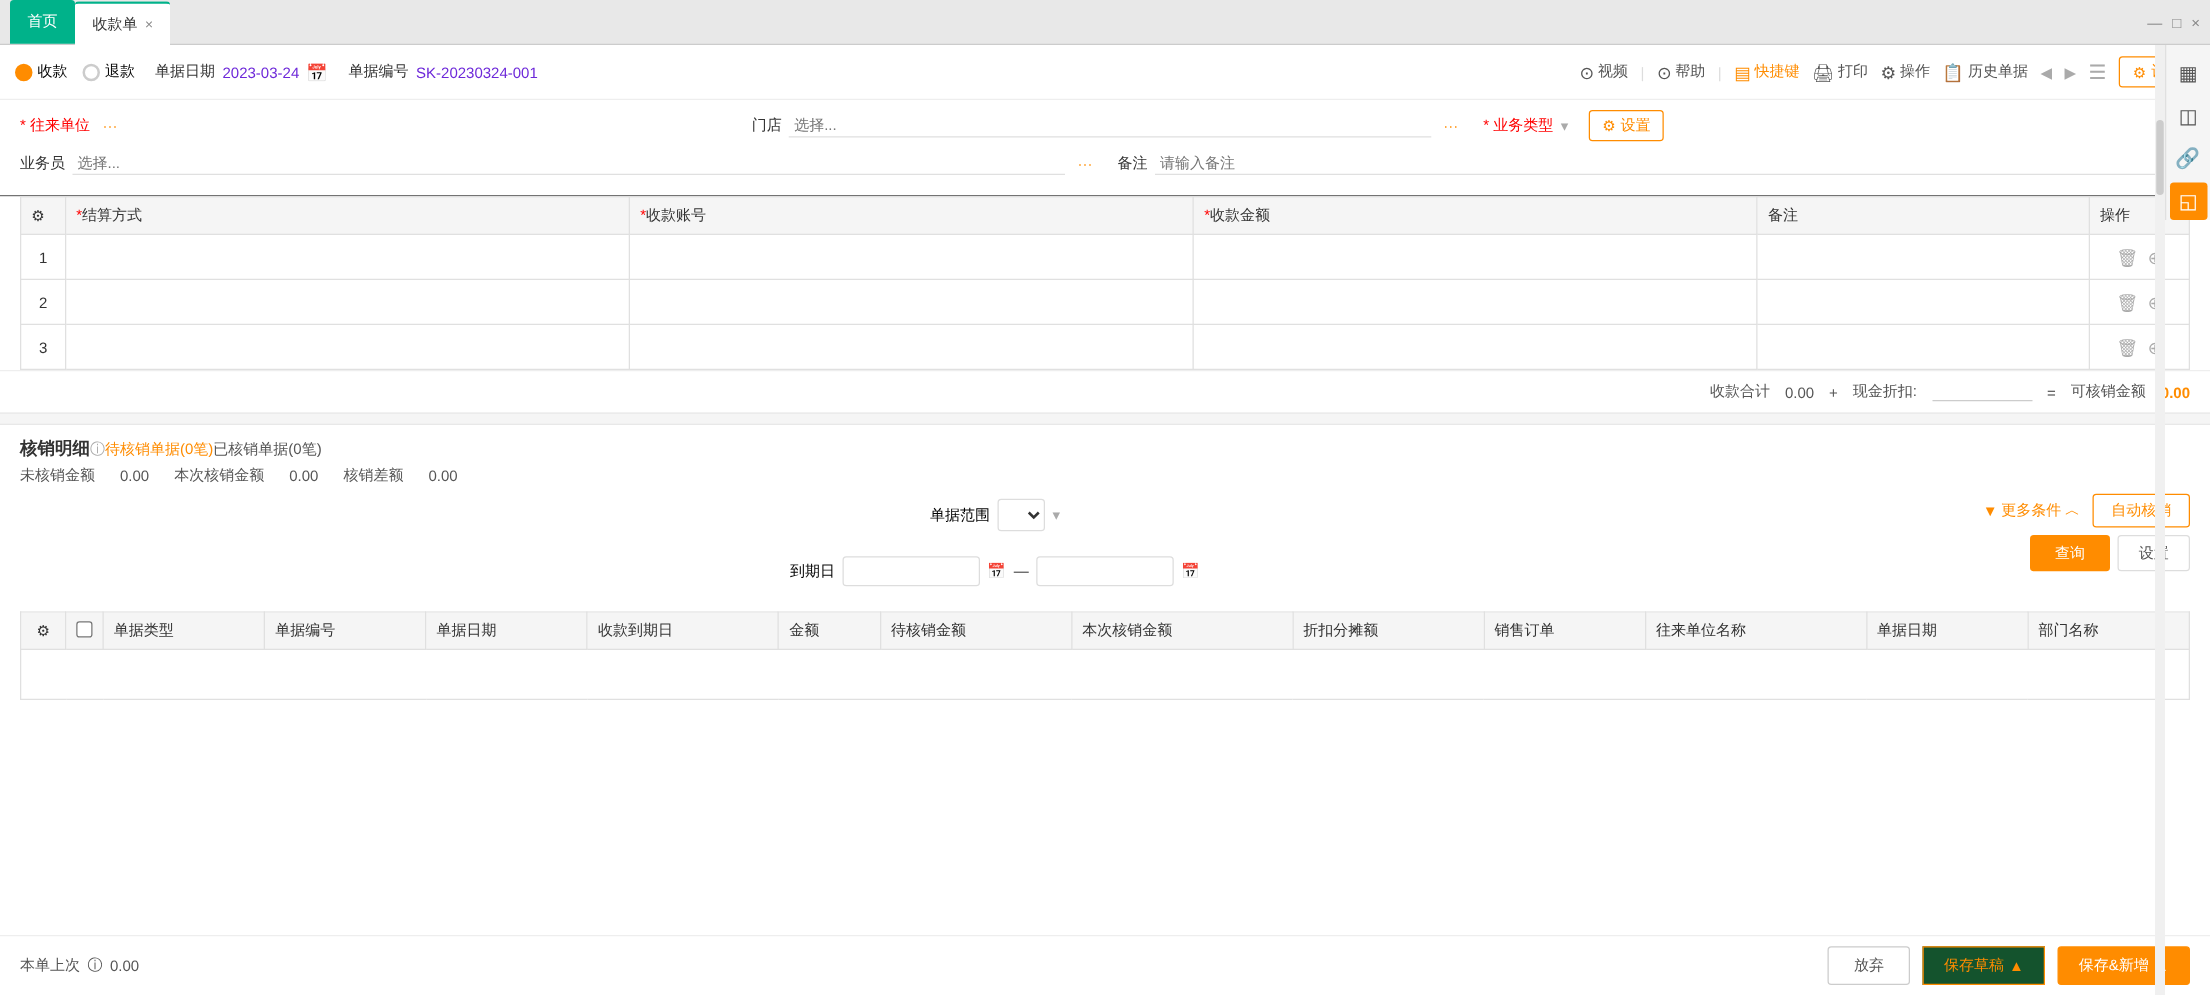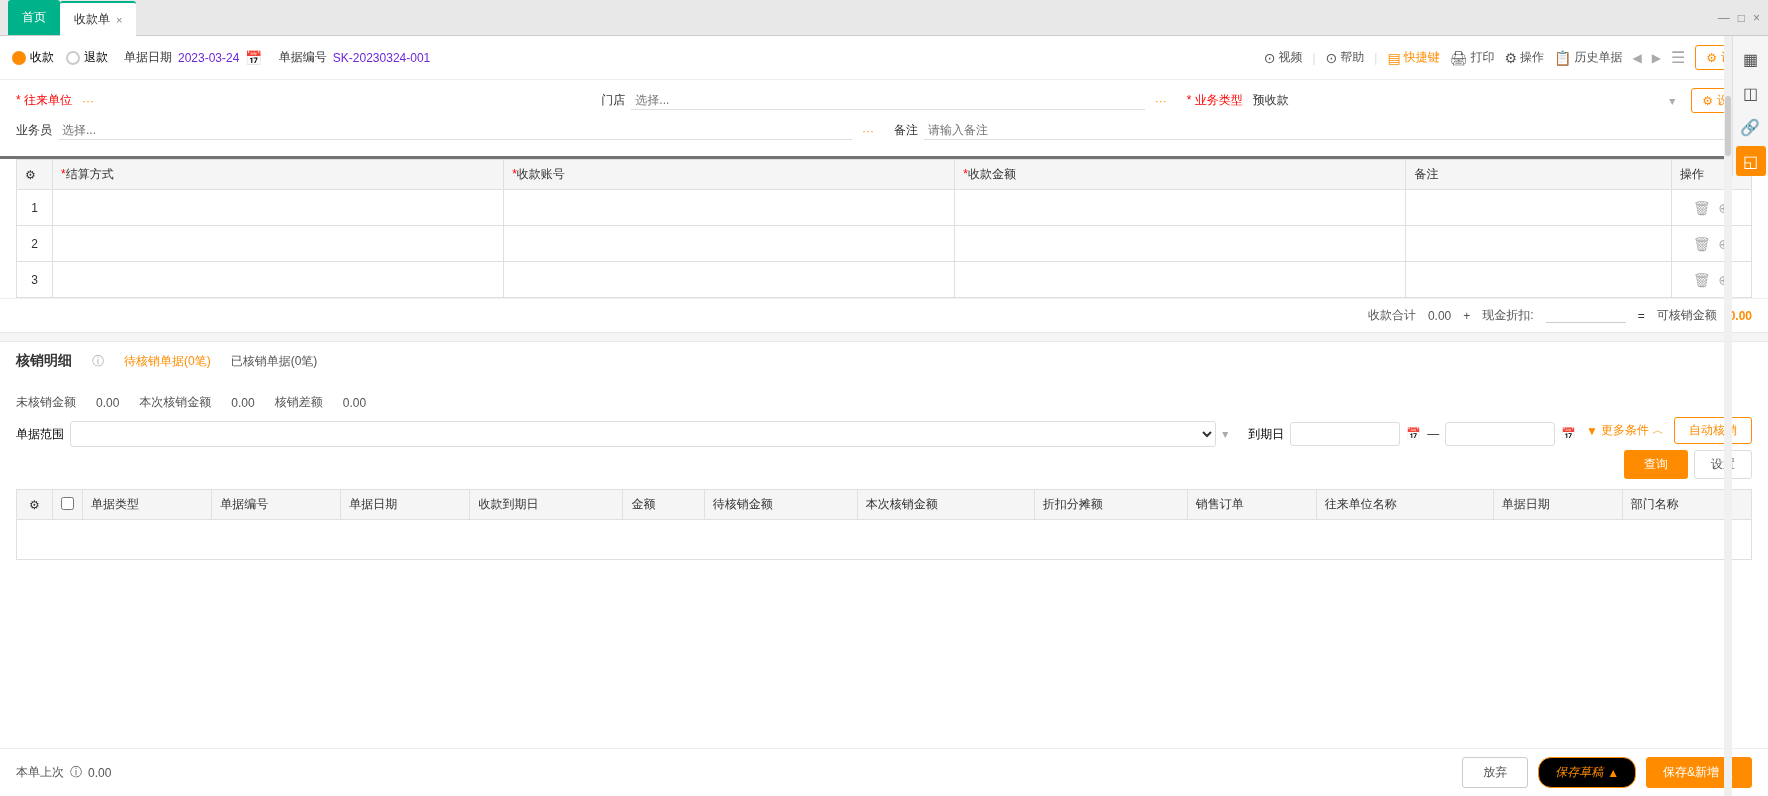--- a/index.html
+++ b/index.html
@@ -42,21 +42,21 @@
     .toolbar-btn { display: flex; align-items: center; gap: 3px; color: #555; cursor: pointer; white-space: nowrap; }
     .toolbar-btn .icon { font-size: 14px; }
     .toolbar-btn.active { color: #ff8c00; }
     .sep { color: #ddd; }
     .settings-btn {
       background: #fff; border: 1px solid #ff8c00; color: #ff8c00;
       padding: 3px 10px; border-radius: 3px; cursor: pointer; display: flex; align-items: center; gap: 4px;
     }
 
     
-    .form-area { padding: 8px 16px; background: #fff; border-bottom: 3px solid #737373; }
+    .form-area { padding: 8px 16px; background: #fff; border-bottom: 1px solid #737373; }
     .form-row { display: flex; align-items: center; gap: 0; margin-bottom: 8px; }
     .form-field { display: flex; align-items: center; flex: 1; gap: 6px; }
     .field-label { color: #f00; white-space: nowrap; }
     .field-label-normal { color: #333; white-space: nowrap; }
     .field-input {
       flex: 1; border: none; border-bottom: 1px solid #e0e0e0; padding: 2px 4px;
       color: #aaa; outline: none; background: transparent; min-width: 0;
     }
     .field-dots { color: #ff8c00; cursor: pointer; margin-left: 4px; }
     .business-type-value { color: #333; }
@@ -86,32 +86,32 @@
     .summary-input {
       border: none; border-bottom: 1px solid #ccc; width: 80px;
       text-align: right; outline: none;
     }
 
     
     .section-divider { background: #f5f5f5; height: 10px; border-top: 1px solid #e8e8e8; border-bottom: 1px solid #e8e8e8; }
 
     
     .recon-section { background: #fff; padding: 10px 16px; }
-    .recon-header { display: flex; align-items: center; gap: 20px; margin-bottom: 24px; }
+    .recon-header { display: flex; align-items: center; gap: 0; margin-bottom: 4px; }
     .recon-title { font-size: 14px; font-weight: bold; color: #333; }
     .recon-info-icon { color: #aaa; cursor: pointer; font-size: 12px; }
     .recon-tab { color: #ff8c00; cursor: pointer; }
     .recon-tab-inactive { color: #555; cursor: pointer; }
     .recon-stats { display: flex; align-items: center; gap: 20px; margin-bottom: 10px; color: #555; }
     .more-conditions { color: #ff8c00; cursor: pointer; display: flex; align-items: center; gap: 3px; }
     .auto-recon-btn {
       background: #fff; border: 1px solid #ff8c00; color: #ff8c00;
       padding: 4px 14px; border-radius: 3px; cursor: pointer;
     }
-    .recon-form-row { display: flex; align-items: center; gap: 20px; margin-bottom: 10px; }
+    .recon-form-row { display: flex; align-items: center; gap: 20px; margin-bottom: 10px; flex-direction: column; }
     .recon-form-field { display: flex; align-items: center; gap: 6px; flex: 1; }
     .recon-select {
       flex: 1; border: 1px solid #ddd; border-radius: 3px; padding: 4px 8px;
       color: #333; background: #fff; outline: none;
     }
     .date-input {
       border: 1px solid #ddd; border-radius: 3px; padding: 4px 6px;
       width: 110px; outline: none; color: #333;
     }
     .date-icon { color: #aaa; cursor: pointer; }
@@ -141,23 +141,23 @@
       background: #fff; border-top: 1px solid #eee;
       position: fixed; bottom: 0; width: 100%;
     }
     .footer-left { display: flex; align-items: center; gap: 6px; color: #555; }
     .footer-right { margin-left: auto; display: flex; gap: 10px; }
     .btn-abandon {
       background: #fff; border: 1px solid #ccc; color: #555;
       padding: 6px 20px; border-radius: 3px; cursor: pointer;
     }
     .btn-save-draft {
-      background: #000000; border: 1px solid #ff8c00; color: #ff8c00;
-      padding: 6px 16px; border-radius: 13px; cursor: pointer;
-      display: flex; align-items: center; gap: 4px; font-style: italic;
+      background: #14532d; border: 1px solid #ff8c00; color: #ff8c00;
+      padding: 6px 16px; border-radius: 0; cursor: pointer;
+      display: flex; align-items: center; gap: 4px;
     }
     .btn-save-new {
       background: #ff8c00; border: 1px solid #ff8c00; color: #fff;
       padding: 6px 16px; border-radius: 3px; cursor: pointer;
       display: flex; align-items: center; gap: 4px;
     }
 
     
     .right-panel {
       position: fixed; right: 0; top: 36px;
@@ -272,21 +272,20 @@
         </div>
 
         <div class="form-field" style="flex:2; margin-left:20px;">
           <span class="field-label-normal">门店</span>
           <input class="field-input" type="text" placeholder="选择..." style="">
           <span class="field-dots">···</span>
         </div>
 
         <div class="form-field" style="flex:2; margin-left:20px;">
           <span class="field-label">* 业务类型</span>
-          <span class="business-type-value" style="flex:1;padding:2px 4px;">预收款</span>
           <span class="dropdown-arrow">▾</span>
           <button class="settings-btn" style="margin-left:10px;">
             <span>⚙</span>
             <span>设置</span>
           </button>
         </div>
       </div>
       <div class="form-row">
         <div class="form-field" style="flex:2;">
           <span class="field-label-normal">业务员</span>

